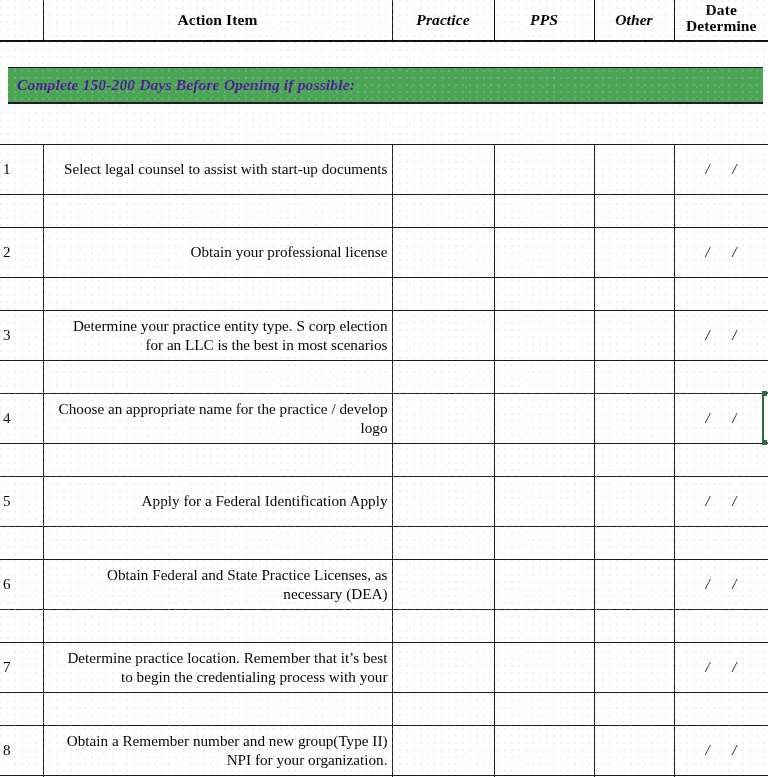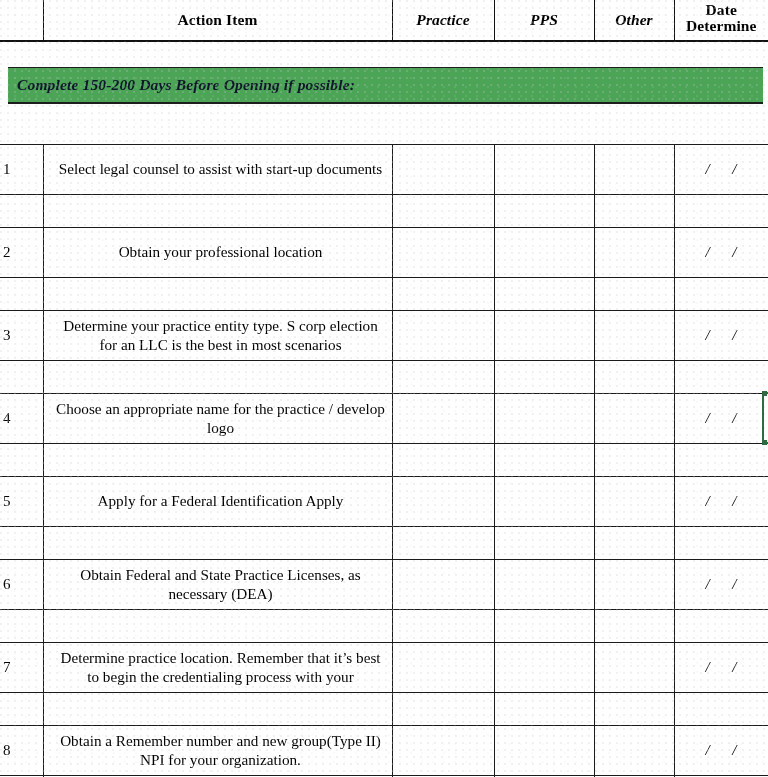--- a/index.html
+++ b/index.html
@@ -104,21 +104,21 @@
     margin-right: 5px;
     height: 37px;
     background: #4ca457;
     border-top: 1.5px solid #1d1d1d;
     border-bottom: 2px solid #1d1d1d;
     box-sizing: border-box;
     display: flex;
     align-items: center;
   }
   .banner-text {
-    color: #0f172a;
+    color: #4c1d95;
     font-weight: bold;
     font-style: italic;
     font-size: 15.5px;
     padding-left: 9px;
     letter-spacing: 0.15px;
     white-space: nowrap;
   }
 
   
   tr.blank-after-banner { height: 40px; }
@@ -137,21 +137,21 @@
     font-size: 15px;
     padding-left: 3px;
     text-align: left;
     vertical-align: middle;
   }
   tr.item-row td.cell-item {
     font-size: 15.2px;
     line-height: 1.26;
     padding-left: 10px;
     padding-right: 4px;
-    text-align: center;
+    text-align: right;
     vertical-align: middle;
   }
   tr.item-row td.cell-check {
     text-align: center;
   }
   tr.item-row td.cell-date {
     text-align: center;
     font-size: 15px;
     border-right: none;
     letter-spacing: 0;
@@ -246,21 +246,21 @@
         <tr class="spacer-row">
           <td class="cell-num"></td>
           <td class="cell-item"></td>
           <td class="cell-check"></td>
           <td class="cell-check"></td>
           <td class="cell-check"></td>
           <td class="cell-date"></td>
         </tr>
         <tr class="item-row">
           <td class="cell-num">2</td>
-          <td class="cell-item">Obtain your professional location</td>
+          <td class="cell-item">Obtain your professional license</td>
           <td class="cell-check"></td>
           <td class="cell-check"></td>
           <td class="cell-check"></td>
           <td class="cell-date"><span class="slashes"><i>/</i><i>/</i></span></td>
         </tr>
         <tr class="spacer-row">
           <td class="cell-num"></td>
           <td class="cell-item"></td>
           <td class="cell-check"></td>
           <td class="cell-check"></td>

